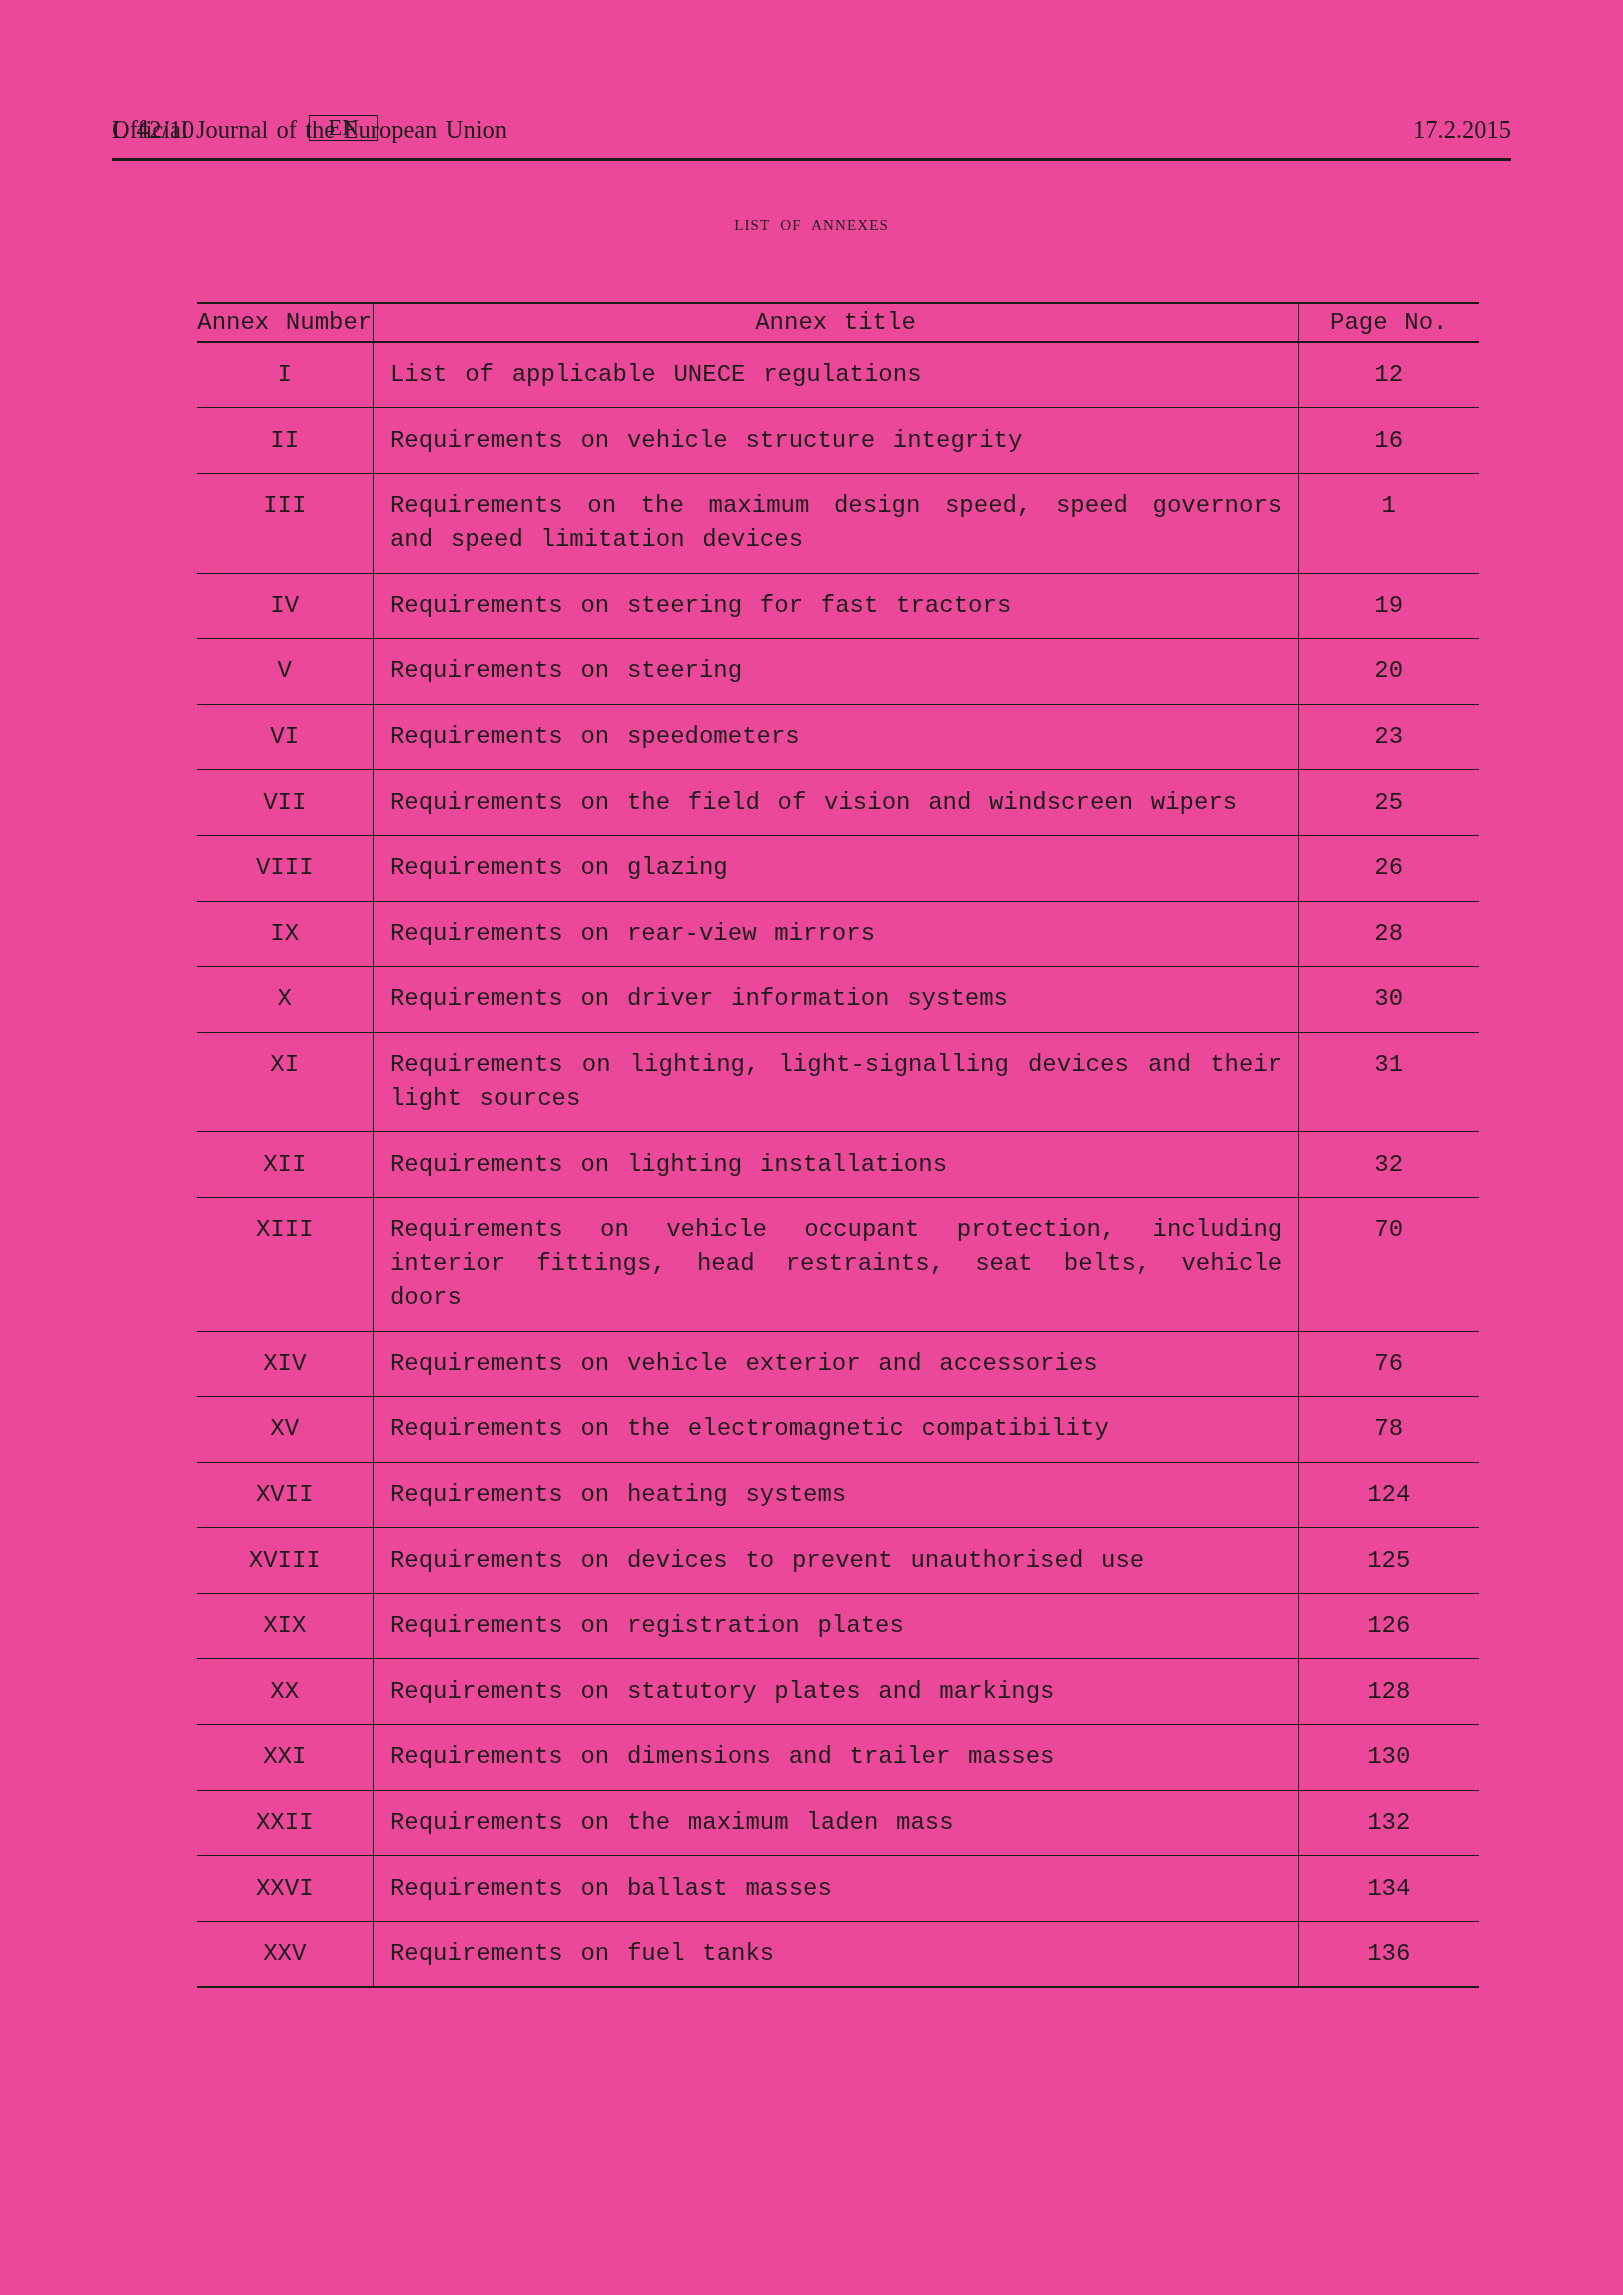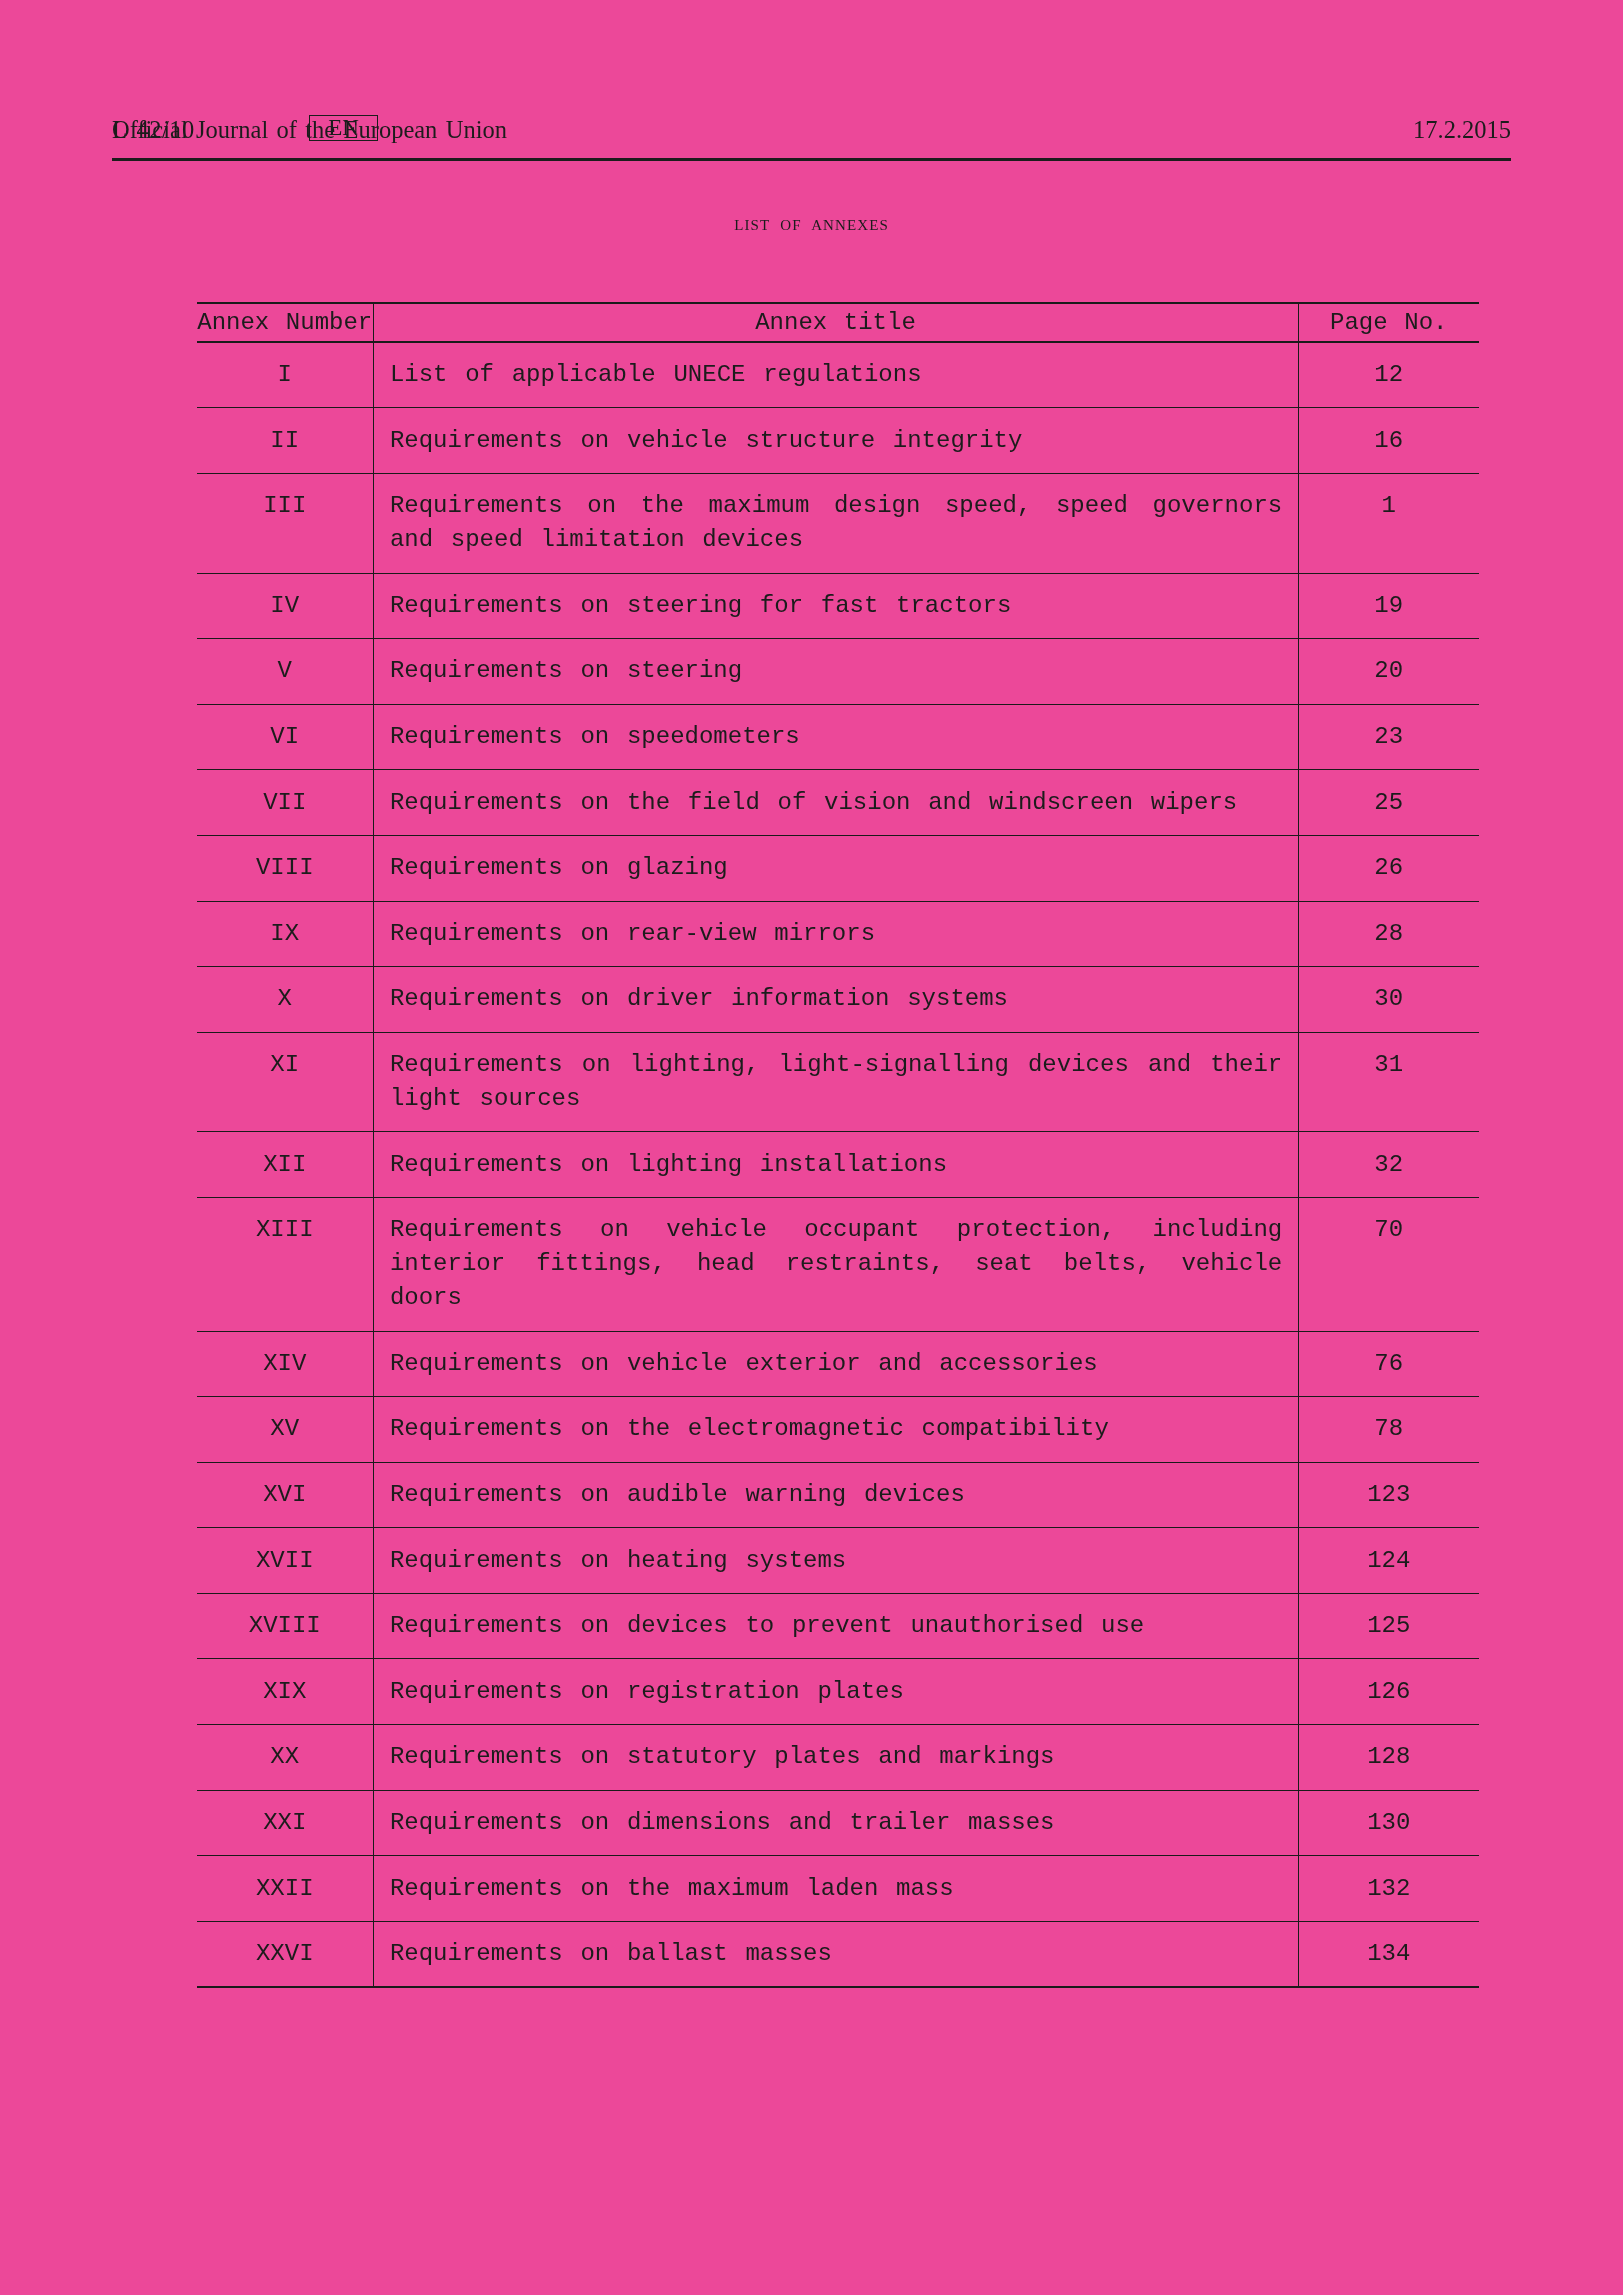--- a/index.html
+++ b/index.html
@@ -205,25 +205,20 @@
       <td class="cell-number col-border-right">XIV</td>
       <td class="cell-title col-border-right">Requirements on vehicle exterior and accessories</td>
       <td class="cell-page">76</td>
     </tr>
         <tr>
       <td class="cell-number col-border-right">XV</td>
       <td class="cell-title col-border-right">Requirements on the electromagnetic compatibility</td>
       <td class="cell-page">78</td>
     </tr>
         <tr>
-      <td class="cell-number col-border-right">XVI</td>
-      <td class="cell-title col-border-right">Requirements on audible warning devices</td>
-      <td class="cell-page">123</td>
-    </tr>
-        <tr>
       <td class="cell-number col-border-right">XVII</td>
       <td class="cell-title col-border-right">Requirements on heating systems</td>
       <td class="cell-page">124</td>
     </tr>
         <tr>
       <td class="cell-number col-border-right">XVIII</td>
       <td class="cell-title col-border-right">Requirements on devices to prevent unauthorised use</td>
       <td class="cell-page">125</td>
     </tr>
         <tr>
@@ -244,17 +239,22 @@
         <tr>
       <td class="cell-number col-border-right">XXII</td>
       <td class="cell-title col-border-right">Requirements on the maximum laden mass</td>
       <td class="cell-page">132</td>
     </tr>
         <tr>
       <td class="cell-number col-border-right">XXVI</td>
       <td class="cell-title col-border-right">Requirements on ballast masses</td>
       <td class="cell-page">134</td>
     </tr>
+        <tr>
+      <td class="cell-number col-border-right">XXV</td>
+      <td class="cell-title col-border-right">Requirements on fuel tanks</td>
+      <td class="cell-page">136</td>
+    </tr>
       </tbody>
   </table>
 
 </div>
 
 
 </body></html>

